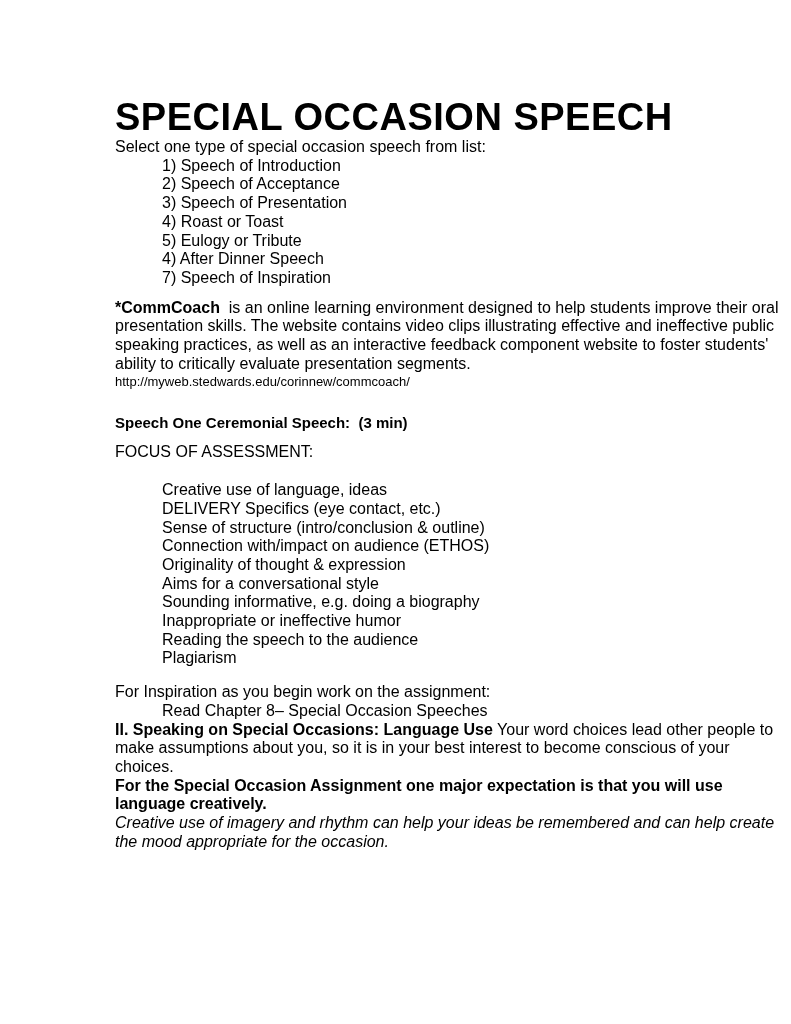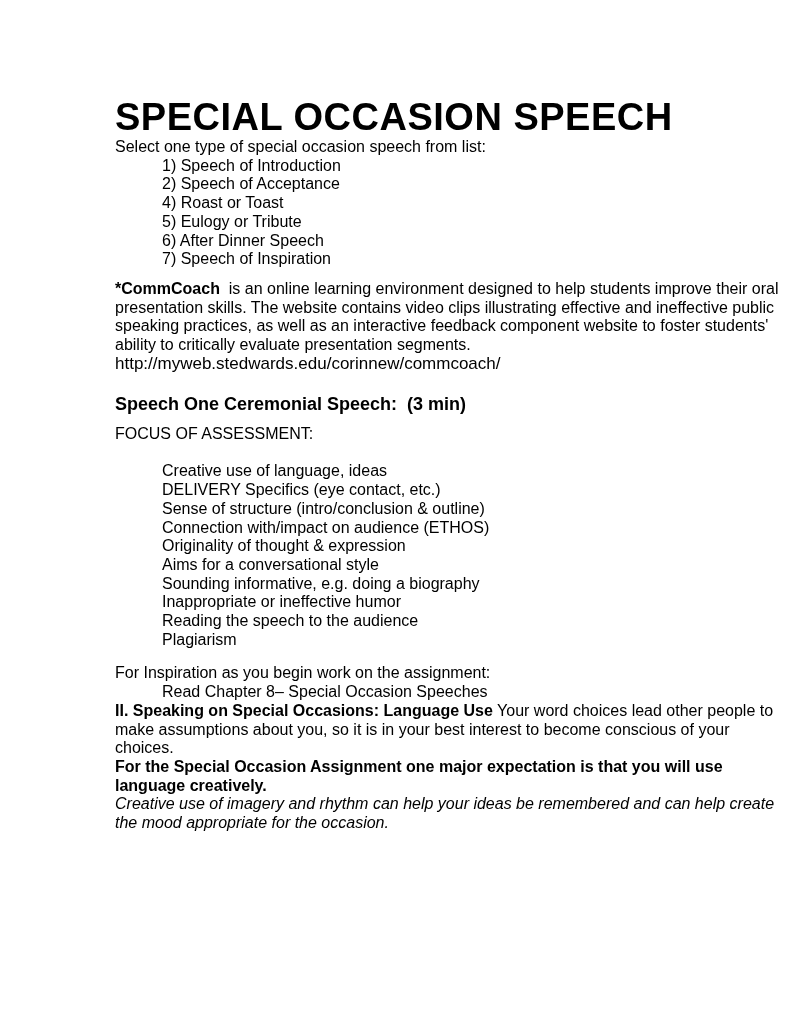--- a/index.html
+++ b/index.html
@@ -30,27 +30,27 @@
     line-height: 42px;
     font-weight: bold;
     white-space: pre;
     letter-spacing: 0.5px;
   }
   .select-lead { }
   .indent { margin-left: 47px; }
   .commcoach { margin-top: 11px; }
   .commcoach .line { display: block; }
   .url {
-    font-size: 17px;
+    font-size: 13px;
     line-height: 17px;
     white-space: pre;
   }
   .heading {
     margin-top: 21px;
-    font-size: 18px;
+    font-size: 15px;
     line-height: 23px;
     font-weight: bold;
     white-space: pre;
   }
   .focus-label { margin-top: 9px; }
   .focus-items { margin-top: 19px; }
   .dangers-label { margin-top: 23px; }
   .insp-lead { margin-top: 15px; }
   .bold { font-weight: bold; }
   .italic { font-style: italic; }
@@ -61,23 +61,24 @@
 <div class="page">
   <div class="content">
 
     <h1 class="title">SPECIAL OCCASION SPEECH</h1>
 
     <p class="line select-lead">Select one type of special occasion speech from list:</p>
 
     <div class="indent">
       <p class="line">1) Speech of Introduction</p>
       <p class="line">2) Speech of Acceptance</p>
+      <p class="line">3) Speech of Presentation</p>
       <p class="line">4) Roast or Toast</p>
       <p class="line">5) Eulogy or Tribute</p>
-      <p class="line">6) After Dinner Speech</p>
+      <p class="line">4) After Dinner Speech</p>
       <p class="line">7) Speech of Inspiration</p>
     </div>
 
     <div class="commcoach">
       <span class="line"><b>*CommCoach</b><span>  is an online learning environment designed to help students improve their oral</span></span>
       <span class="line">presentation skills. The website contains video clips illustrating effective and ineffective public</span>
       <span class="line">speaking practices, as well as an interactive feedback component website to foster students'</span>
       <span class="line">ability to critically evaluate presentation segments.</span>
     </div>
     <p class="url">http://myweb.stedwards.edu/corinnew/commcoach/</p>

